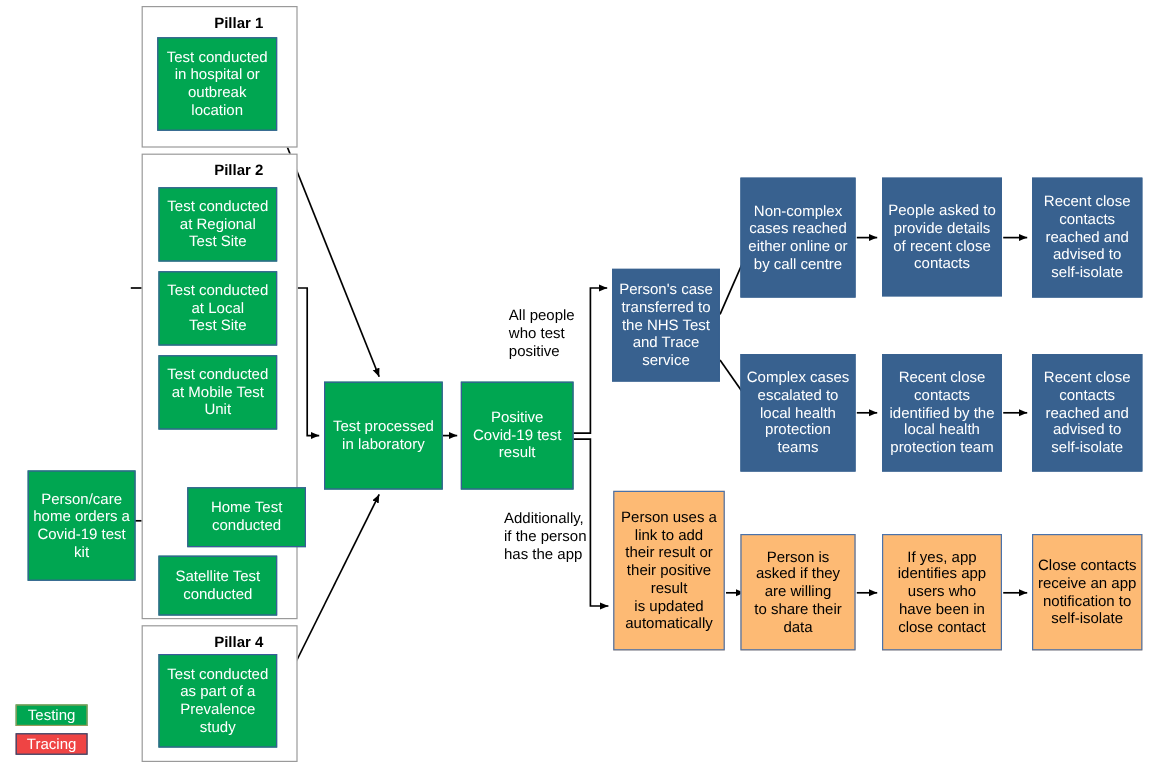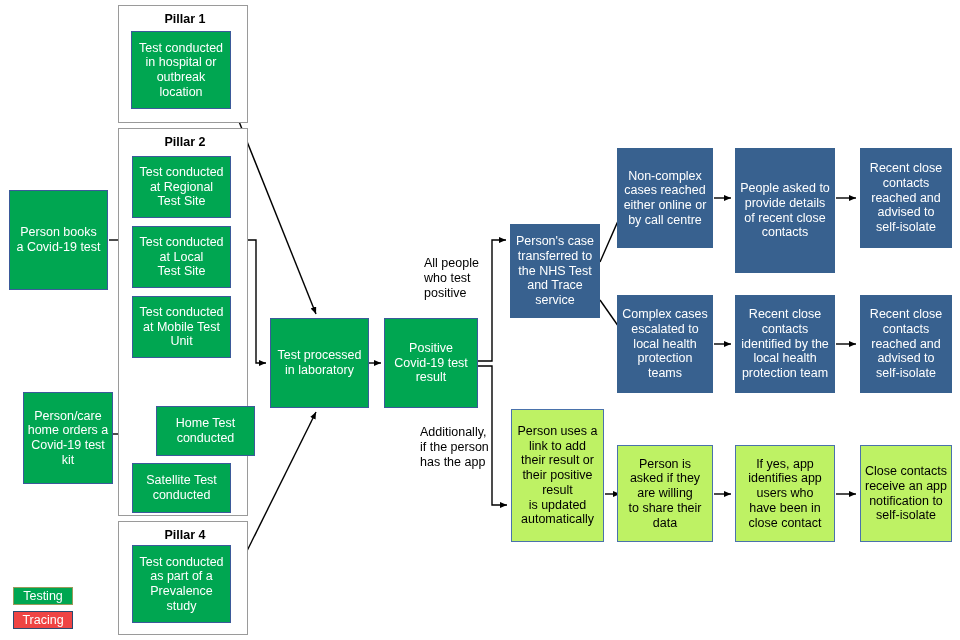--- a/index.html
+++ b/index.html
@@ -32,39 +32,39 @@
     color: #ffffff;
     font-size: 12.5px;
   }
   .navy {
     background: #38618f;
     border: 1.5px solid #38618f;
     color: #ffffff;
     font-size: 12.5px;
   }
   .lightblue {
-    background: #bef264;
+    background: #fdba74;
     border: 1.5px solid #4a72ab;
     color: #000000;
     font-size: 12.5px;
   }
   .pillar-box {
     position: absolute;
     box-sizing: border-box;
     border: 1.3px solid #9a9a9a;
     background: #ffffff;
   }
   .pillar-title {
     position: absolute;
     font-size: 12.5px;
     font-weight: bold;
     color: #000000;
     text-align: center;
     width: 100%;
-    left: 2px;
+    left: 16px;
   }
   .edge-label {
     position: absolute;
     font-size: 12.5px;
     color: #000000;
     line-height: 1.2;
     white-space: pre-line;
     text-align: left;
   }
   .legend-swatch {
@@ -128,22 +128,20 @@
   <div class="pillar-box" style="left:118px; top:5px; width:130px; height:118px;">
     <div class="pillar-title" style="top:6px;">Pillar 1</div>
   </div>
   <div class="pillar-box" style="left:118px; top:128px; width:130px; height:388px;">
     <div class="pillar-title" style="top:6px;">Pillar 2</div>
   </div>
   <div class="pillar-box" style="left:118px; top:521px; width:130px; height:114px;">
     <div class="pillar-title" style="top:6px;">Pillar 4</div>
   </div>
 
-  <div class="node green" style="left:9px; top:190px; width:99px; height:100px;">Person books
-a Covid-19 test</div>
   <div class="node green" style="left:23px; top:392px; width:90px; height:92px;">Person/care
 home orders a
 Covid-19 test
 kit</div>
 
   <div class="node green" style="left:131px; top:31px; width:100px; height:78px;">Test conducted
 in hospital or
 outbreak
 location</div>
 
@@ -182,21 +180,21 @@
   <div class="node navy" style="left:510px; top:224px; width:90px; height:94px;">Person's case
 transferred to
 the NHS Test
 and Trace
 service</div>
 
   <div class="node navy" style="left:617px; top:148px; width:96px; height:100px;">Non-complex
 cases reached
 either online or
 by call centre</div>
-  <div class="node navy" style="left:735px; top:148px; width:100px; height:125px;">People asked to
+  <div class="node navy" style="left:735px; top:148px; width:100px; height:99px;">People asked to
 provide details
 of recent close
 contacts</div>
   <div class="node navy" style="left:860px; top:148px; width:92px; height:100px;">Recent close
 contacts
 reached and
 advised to
 self-isolate</div>
 
   <div class="node navy" style="left:617px; top:295px; width:96px; height:98px;">Complex cases

